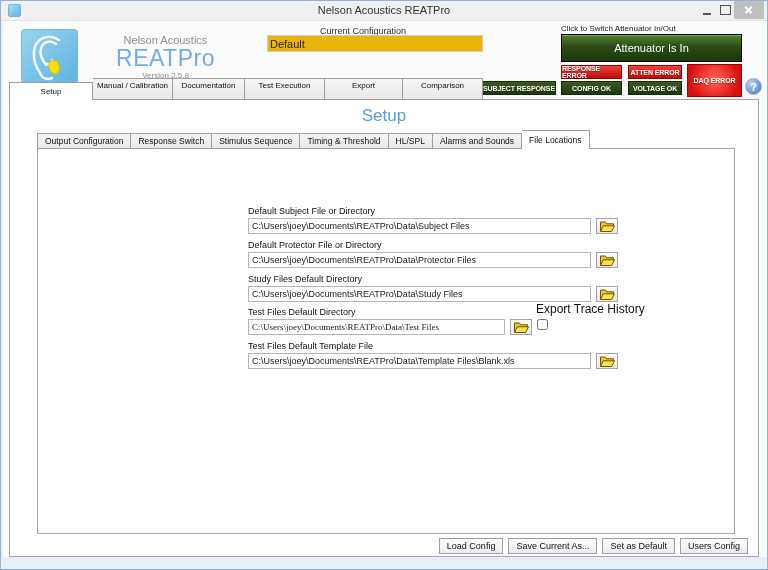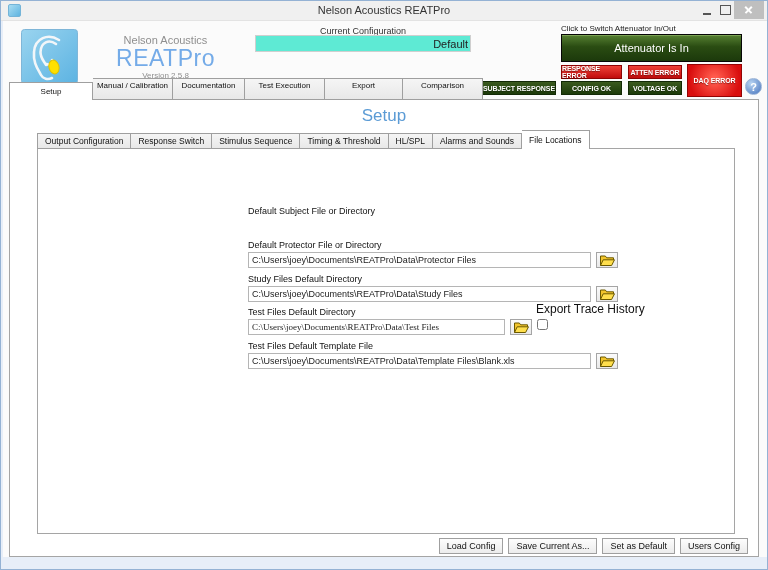--- a/index.html
+++ b/index.html
@@ -19,22 +19,22 @@
   .x1{transform:translateY(4px) rotate(45deg);}
   .x2{transform:translateY(4px) rotate(-45deg);}
   
   .app{position:absolute;top:20px;left:2px;width:764px;height:536px;background:#fbfbfb;}
   .logo{position:absolute;left:18px;top:8px;width:57px;height:55px;}
   .brand{position:absolute;left:90px;top:13px;width:145px;text-align:center;}
   .brand-company{font-size:11px;color:#8f8f8f;}
   .brand-product{font-size:23px;color:#74abe8;letter-spacing:.5px;line-height:24px;}
   .brand-version{font-size:8px;color:#8f8f8f;margin-top:1px;}
   .config-label{position:absolute;left:252px;top:5px;width:216px;text-align:center;font-size:9px;color:#333;}
-  .config-input{position:absolute;left:252px;top:14px;width:216px;height:17px;border:1px solid #cfcfcf;
-    text-align:right;font-size:11px;color:#222;background:#5eead4;box-sizing:border-box;}
+  .config-input{position:absolute;left:264px;top:14px;width:216px;height:17px;border:1px solid #cfcfcf;
+    text-align:left;font-size:11px;color:#222;background:#eab308;box-sizing:border-box;}
   .atten-caption{position:absolute;left:558px;top:3px;font-size:8px;color:#222;}
   .atten-btn{position:absolute;left:558px;top:13px;width:181px;height:28px;
     background:linear-gradient(#568032,#2a4c12 45%,#1c390b);border:1px solid #060606;color:#fff;font-size:11px;
     box-shadow:inset 0 1px 0 #7ba253;font-family:"Liberation Sans",sans-serif;}
   .badge{position:absolute;height:14px;display:flex;align-items:center;justify-content:center;
     font-size:7px;font-weight:bold;color:#fff;box-sizing:border-box;letter-spacing:-.1px;text-shadow:0 1px 1px rgba(0,0,0,.4);}
   .badge-red{background:linear-gradient(#ef4238,#c00c0c);border:1px solid #8d0404;}
   .badge-green{background:linear-gradient(#3a5a1e,#1c3a09);border:1px solid #122a05;}
   .b-resp{left:558px;top:44px;width:61px;}
   .b-atten{left:625px;top:44px;width:54px;}
@@ -154,20 +154,29 @@
         <div class="subtab">Timing &amp; Threshold</div>
         <div class="subtab">HL/SPL</div>
         <div class="subtab">Alarms and Sounds</div>
         <div class="subtab active">File Locations</div>
       </div>
 
       <div class="inner">
 
         <div class="fld" style="top:57px">
           <div class="fld-label">Default Subject File or Directory</div>
+          <div class="fld-row">
+            <input class="fld-input" value="C:\Users\joey\Documents\REATPro\Data\Subject Files" style="">
+            <button class="folder-btn">
+              <svg width="15" height="11" viewBox="0 0 15 11">
+                  <path d="M0.5 10.5 V1 h4.8 l1.4 1.8 h6.8 V5" fill="#f2c52c" stroke="#6b5900"></path>
+                  <path d="M0.5 10.5 L3.2 4.8 h11.3 L11.6 10.5 Z" fill="#ffdf4d" stroke="#6b5900"></path>
+                </svg>
+            </button>
+          </div>
         </div>
 
         <div class="fld" style="top:91px">
           <div class="fld-label">Default Protector File or Directory</div>
           <div class="fld-row">
             <input class="fld-input" value="C:\Users\joey\Documents\REATPro\Data\Protector Files" style="">
             <button class="folder-btn">
               <svg width="15" height="11" viewBox="0 0 15 11">
                   <path d="M0.5 10.5 V1 h4.8 l1.4 1.8 h6.8 V5" fill="#f2c52c" stroke="#6b5900"></path>
                   <path d="M0.5 10.5 L3.2 4.8 h11.3 L11.6 10.5 Z" fill="#ffdf4d" stroke="#6b5900"></path>

